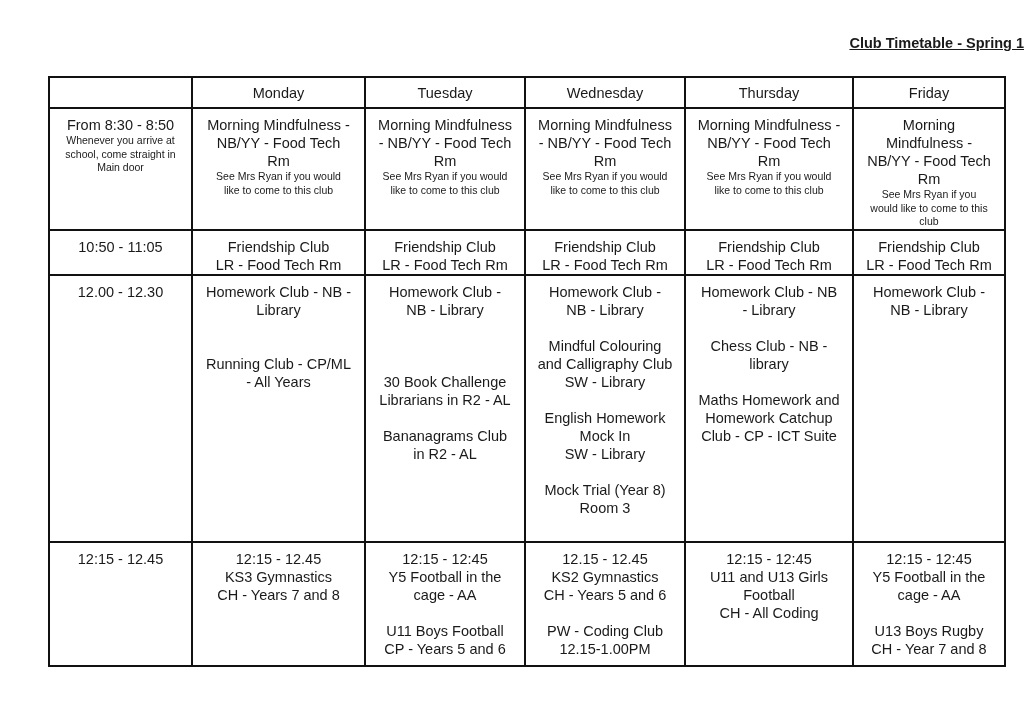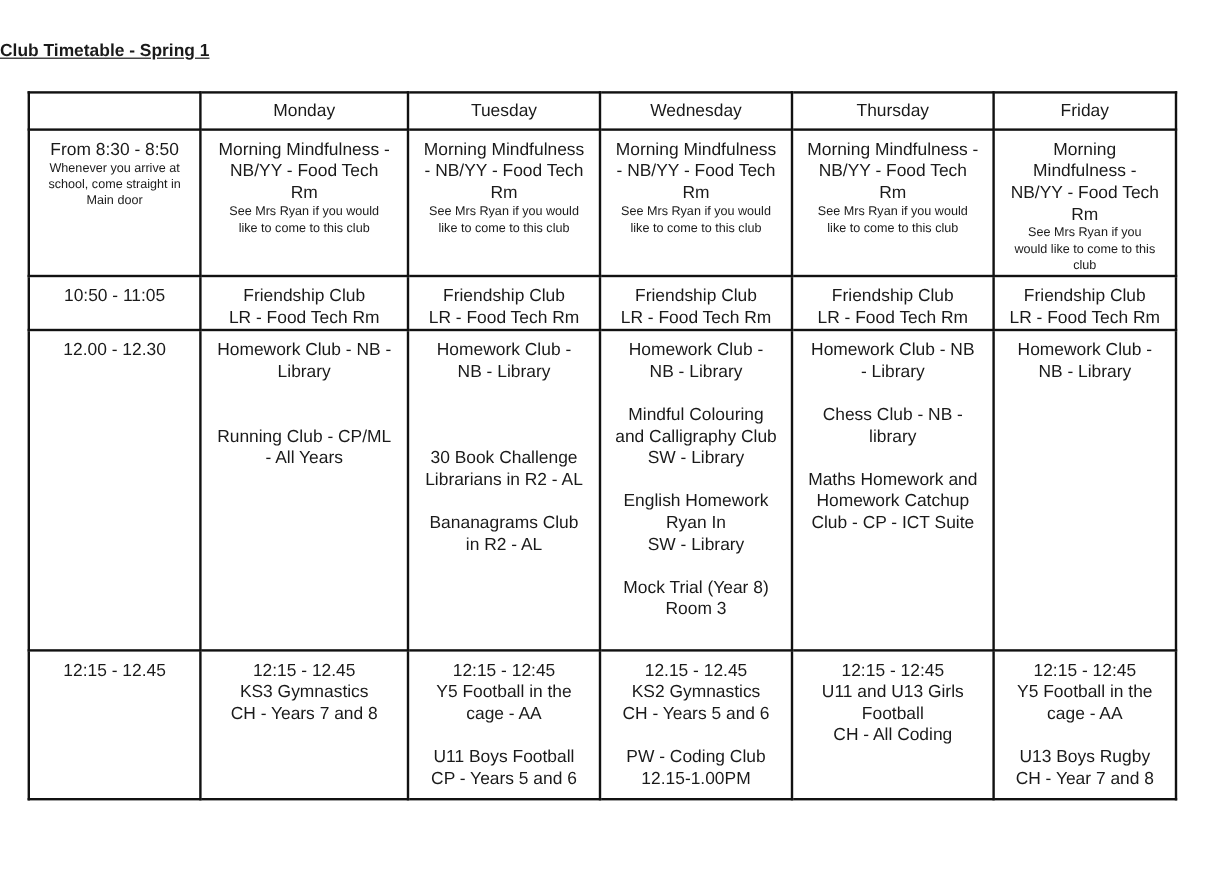--- a/index.html
+++ b/index.html
@@ -1,21 +1,21 @@
 <!DOCTYPE html>
 <html><head>
 <meta charset="utf-8">
 <style>
   html, body { margin: 0; padding: 0; background: #ffffff; }
   body { width: 1024px; height: 724px; position: relative; overflow: hidden;
          font-family: "Liberation Sans", sans-serif; color: #1a1a1a; }
-  .title { position: absolute; left: 0; width: 1024px; top: 35px; text-align: left;
+  .title { position: absolute; left: 0; width: 1024px; top: 35px; text-align: right;
            font-weight: bold; font-size: 14.5px; }
   .title span { text-decoration: underline; }
-  table { position: absolute; left: 23px; top: 76px; border-collapse: collapse; table-layout: fixed; }
+  table { position: absolute; left: 48px; top: 76px; border-collapse: collapse; table-layout: fixed; }
   td { border: 2px solid #111; vertical-align: top; text-align: center; padding: 0 2px;
        font-size: 14.5px; line-height: 18px; }
   td.head { vertical-align: middle; font-size: 14.5px; }
   .small { font-size: 10.5px; line-height: 13.5px; display: block; }
   .line { display: block; }
   .gap { display: block; height: 18px; }
   .pad-top { padding-top: 7px; }
 </style>
 </head>
 <body>
@@ -136,21 +136,21 @@
         </td>
         <td class="pad-top">
           <span class="line">Homework Club -</span>
           <span class="line">NB - Library</span>
           <span class="gap"></span>
           <span class="line">Mindful Colouring</span>
           <span class="line">and Calligraphy Club</span>
           <span class="line">SW - Library</span>
           <span class="gap"></span>
           <span class="line">English Homework</span>
-          <span class="line">Ryan In</span>
+          <span class="line">Mock In</span>
           <span class="line">SW - Library</span>
           <span class="gap"></span>
           <span class="line">Mock Trial (Year 8)</span>
           <span class="line">Room 3</span>
         </td>
         <td class="pad-top">
           <span class="line">Homework Club - NB</span>
           <span class="line">- Library</span>
           <span class="gap"></span>
           <span class="line">Chess Club - NB -</span>

